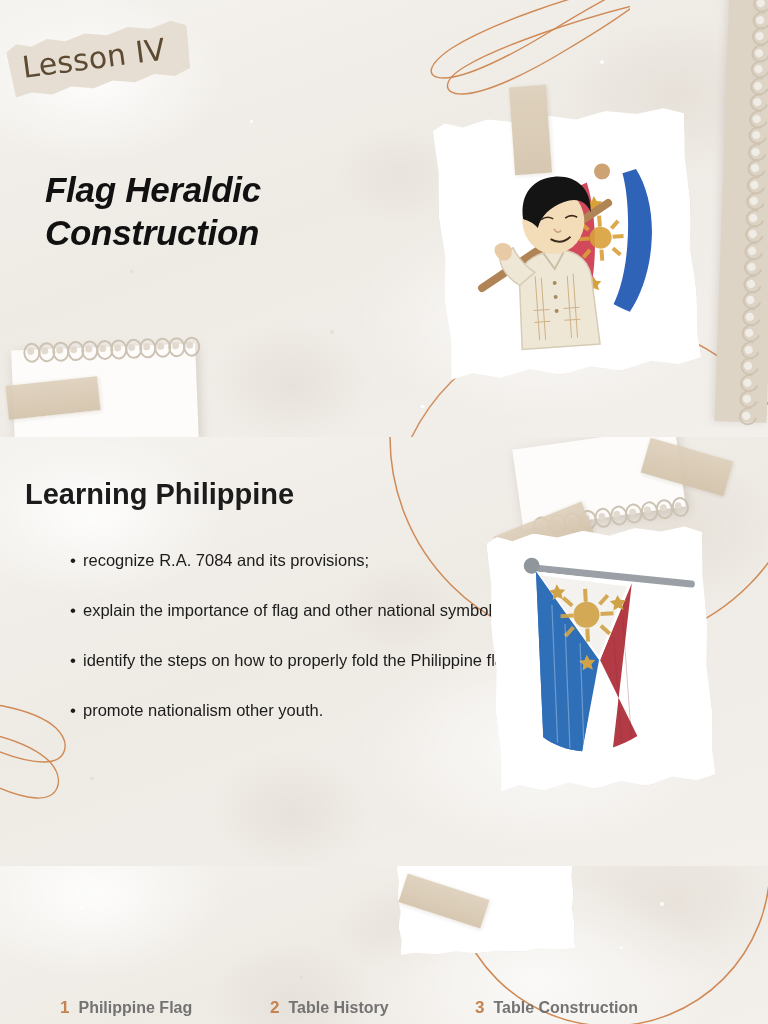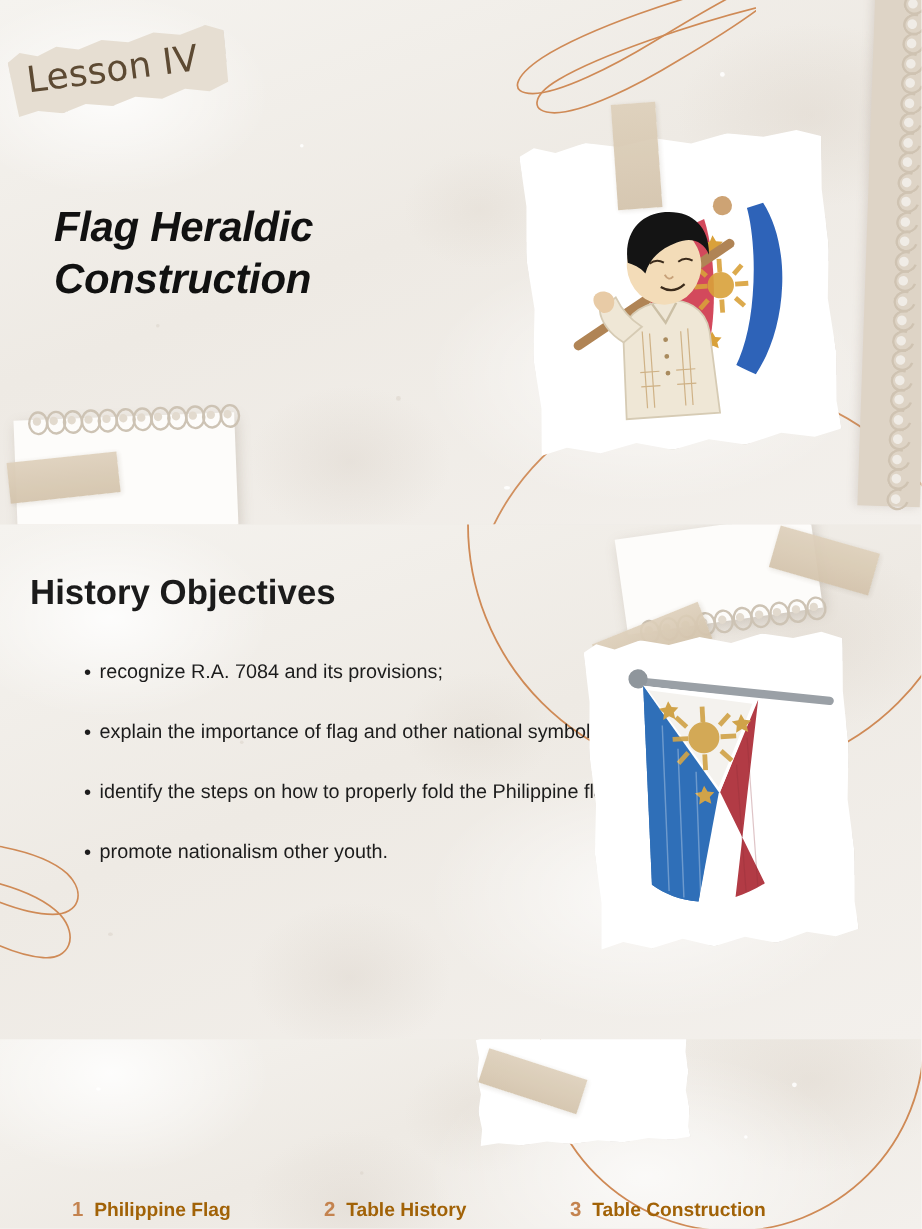--- a/index.html
+++ b/index.html
@@ -45,21 +45,21 @@
   
   .bullets{position:absolute;left:70px;top:548px;width:455px;}
   .bullet{display:flex;margin-bottom:25px;font-size:16.5px;line-height:25px;color:#1c1c1c;}
   .bullet .dot{width:13px;flex:0 0 13px;font-size:17px;line-height:25px;}
   .bullet .txt{flex:1;}
 
   
   .toc-row{position:absolute;left:60px;top:998px;width:700px;display:flex;}
   .toc-item{display:flex;align-items:baseline;}
   .toc-item .num{font-size:17px;font-weight:bold;color:#c4834f;margin-right:9px;}
-  .toc-item .lbl{font-size:16px;font-weight:bold;color:#a16207;}
+  .toc-item .lbl{font-size:16px;font-weight:bold;color:#737373;}
   .ti0{width:210px;}
   .ti1{width:205px;}
 
   
   .spiral-strip{position:absolute;right:-6px;top:-10px;width:52px;height:432px;
     background:#ded4c6;transform:rotate(2deg);
     box-shadow:-2px 0 8px rgba(140,125,108,.22);}
   .spiral-strip .hole{position:absolute;right:9px;width:15px;height:14px;
     border:2.5px solid #cfc3b2;border-right-color:transparent;border-radius:50%;
     background:transparent;transform:rotate(-28deg);}
@@ -314,21 +314,21 @@
 
     <svg class="deco" style="left:330px;top:-160px;" width="480" height="380" viewBox="0 0 480 380">
       <circle cx="270" cy="160" r="210" fill="none" stroke="#cf8a56" stroke-width="1.5"></circle>
     </svg>
 
     <svg class="deco" style="left:-62px;top:255px;" width="200" height="140" viewBox="0 0 200 140">
       <path d="M-6 10 C40 6 96 16 118 36 C134 52 128 70 106 70 C80 70 36 52 6 30 C-12 18 -16 12 -8 10" fill="none" stroke="#cf8a56" stroke-width="1.4"></path>
       <path d="M-10 36 C36 34 90 48 112 70 C128 88 120 108 98 106 C70 104 28 82 0 58 C-14 46 -16 38 -8 36" fill="none" stroke="#cf8a56" stroke-width="1.4"></path>
     </svg>
 
-    <div class="sec-title" style="top:41px;">History Objectives</div>
+    <div class="sec-title" style="top:41px;">Learning Philippine</div>
 
     <div class="bullets" style="top:111px;">
       <div class="bullet">
         <span class="dot">•</span>
         <span class="txt">recognize R.A. 7084 and its provisions;</span>
       </div>
       <div class="bullet">
         <span class="dot">•</span>
         <span class="txt">explain the importance of flag and other national symbols;</span>
       </div>

